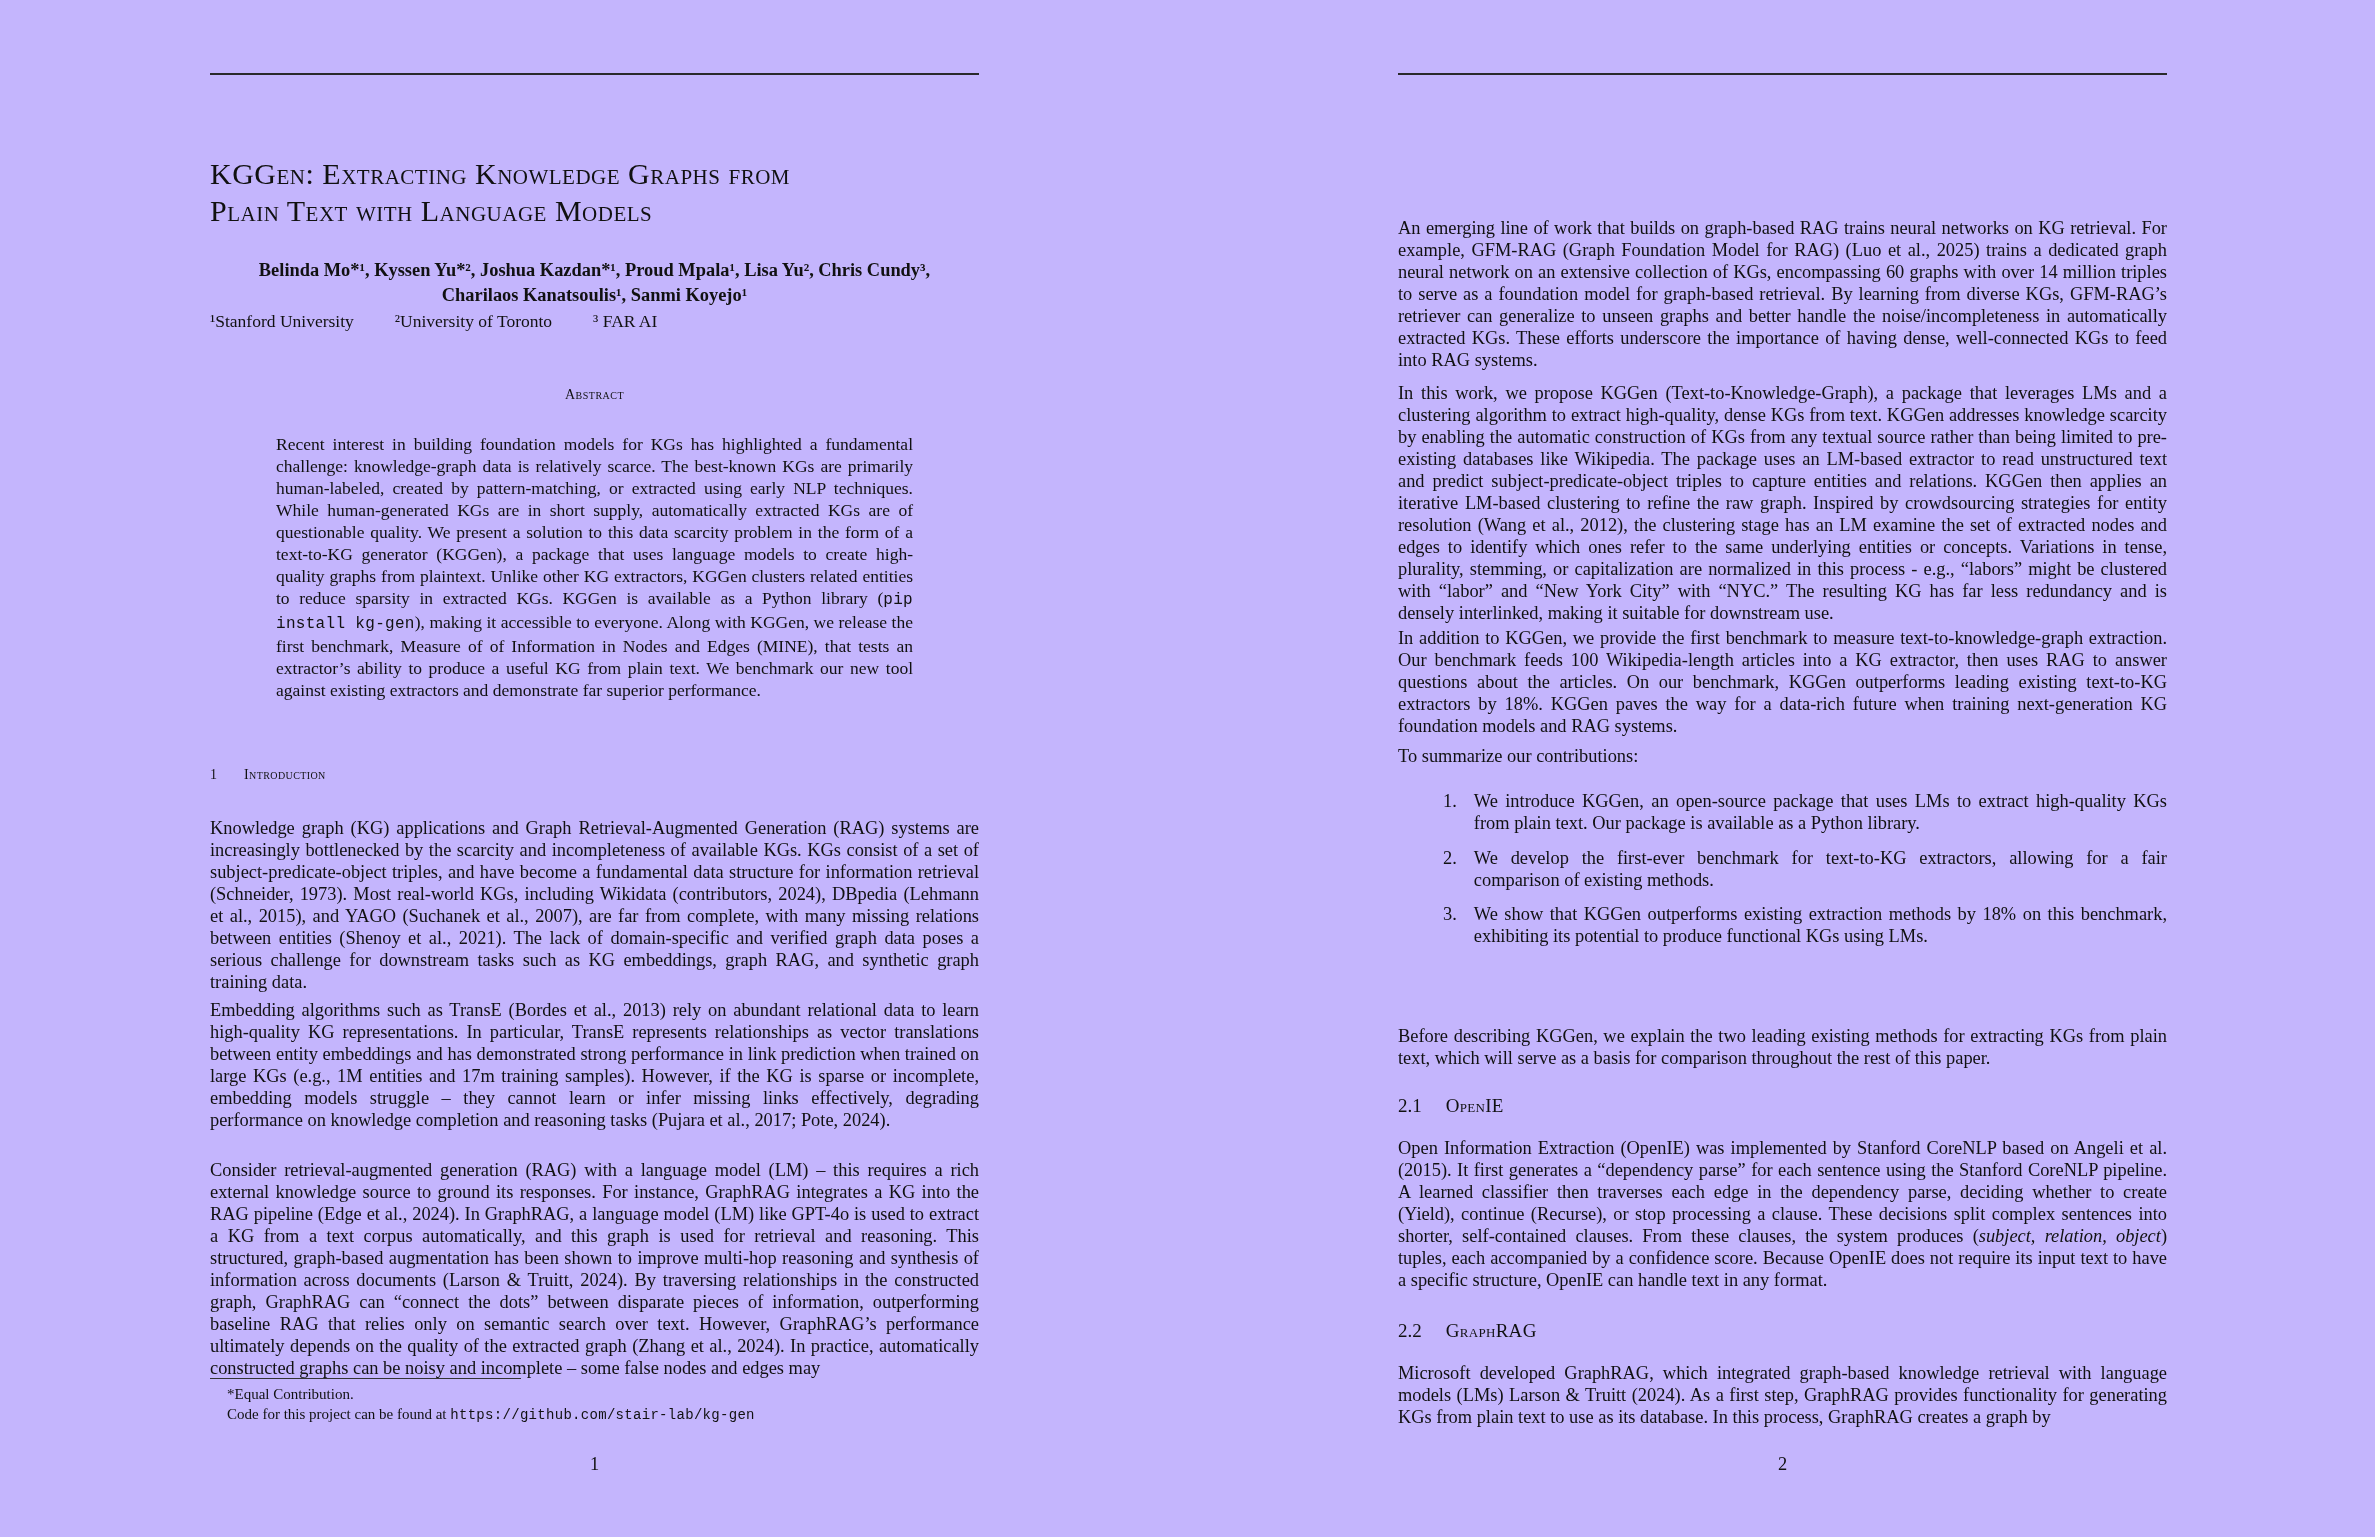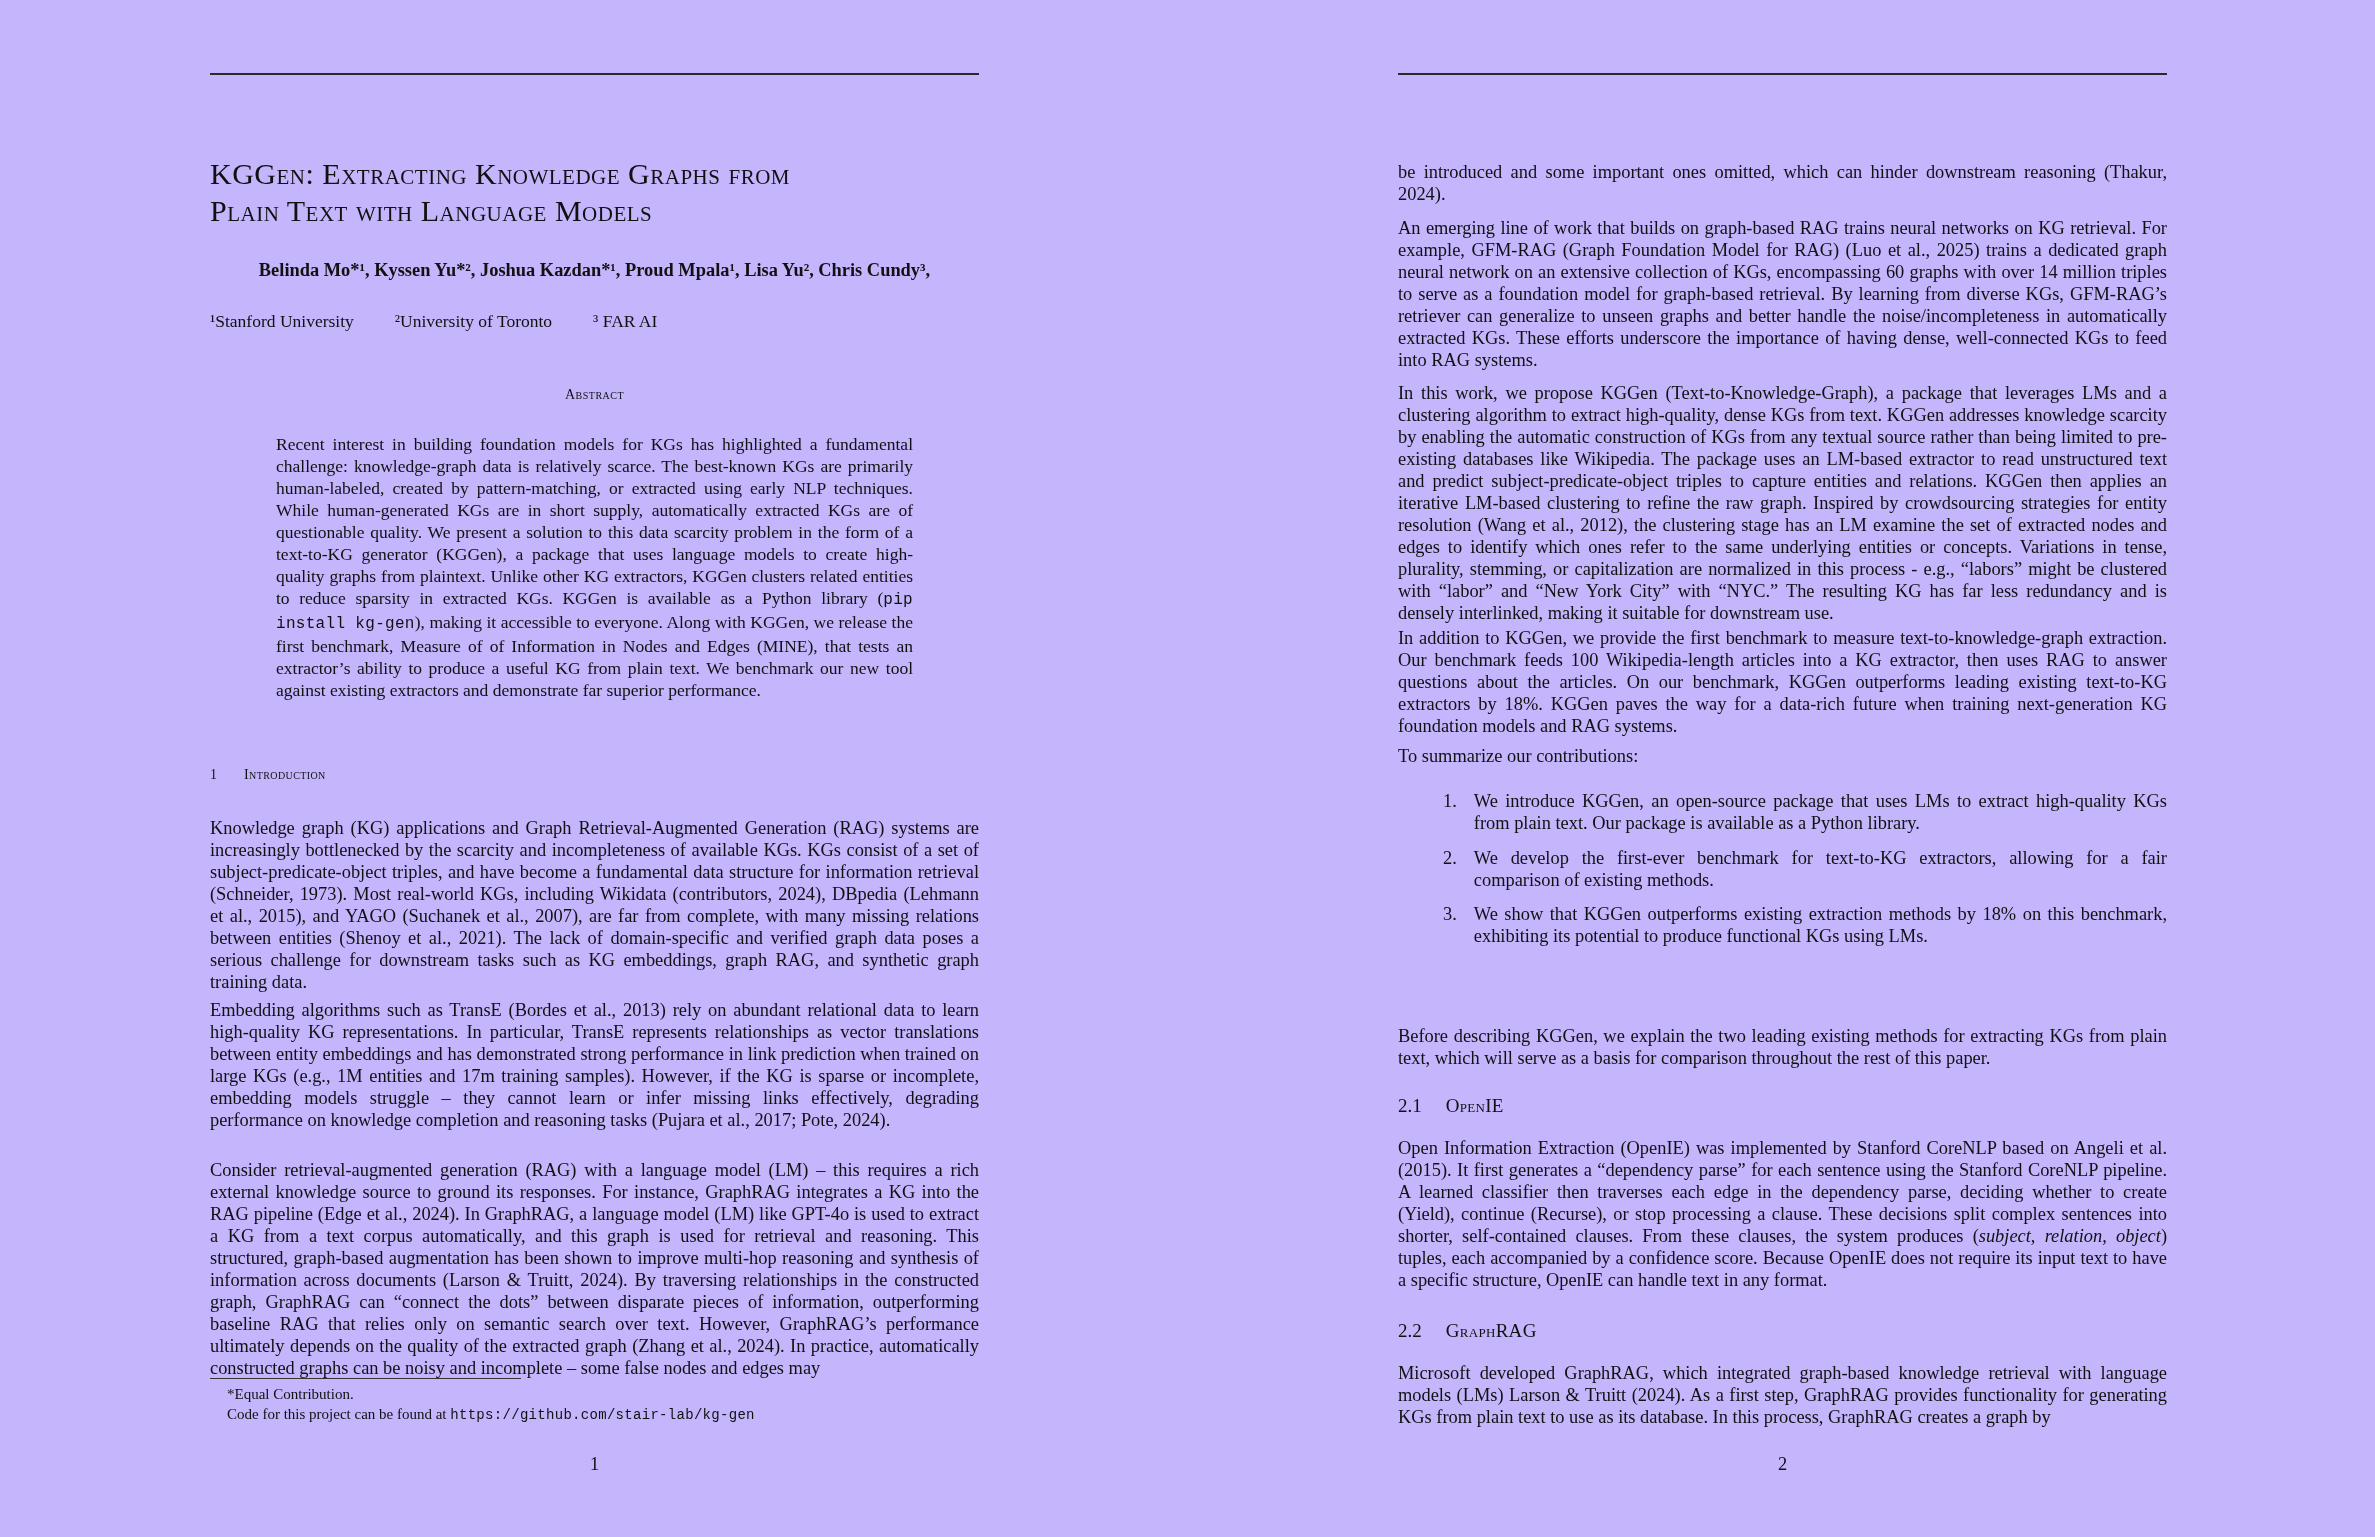--- a/index.html
+++ b/index.html
@@ -44,20 +44,21 @@
 
   <div class="page" id="page-left">
     <div class="toprule"></div>
 
     <div class="col-abs title" style="top:155px;">
       <div>KGGen: Extracting Knowledge Graphs from</div>
       <div>Plain Text with Language Models</div>
     </div>
 
     <div class="col-abs authors-line" style="top:258px;">Belinda Mo*¹, Kyssen Yu*², Joshua Kazdan*¹, Proud Mpala¹, Lisa Yu², Chris Cundy³,</div>
+    <div class="col-abs authors-line" style="top:283px;">Charilaos Kanatsoulis¹, Sanmi Koyejo¹</div>
     <div class="col-abs affil-row" style="top:311px;">
       <span>¹Stanford University</span>
       <span>²University of Toronto</span>
       <span>³ FAR AI</span>
     </div>
 
     <div class="col-abs abs-head" style="top:387px;">Abstract</div>
 
     <div class="col-abs abs-body" style="top:433px;left:276px;width:637px;"><span>Recent interest in building foundation models for KGs has highlighted a fundamental challenge: knowledge-graph data is relatively scarce. The best-known KGs are primarily human-labeled, created by pattern-matching, or extracted using early NLP techniques. While human-generated KGs are in short supply, automatically extracted KGs are of questionable quality. We present a solution to this data scarcity problem in the form of a text-to-KG generator (KGGen), a package that uses language models to create high-quality graphs from plaintext. Unlike other KG extractors, KGGen clusters related entities to reduce sparsity in extracted KGs. KGGen is available as a Python library (</span><span class="mono">pip install kg-gen</span><span>), making it accessible to everyone. Along with KGGen, we release the first benchmark, Measure of of Information in Nodes and Edges (MINE), that tests an extractor’s ability to produce a useful KG from plain text. We benchmark our new tool against existing extractors and demonstrate far superior performance.</span></div>
 
@@ -74,21 +75,20 @@
       <div>*Equal Contribution.</div>
       <div><span>Code for this project can be found at </span><span class="mono">https://github.com/stair-lab/kg-gen</span></div>
     </div>
 
     <div class="pageno">1</div>
   </div>
 
   <div class="page" id="page-right">
     <div class="toprule"></div>
 
-    <p class="col-abs body-p" style="top:161px;">be introduced and some important ones omitted, which can hinder downstream reasoning (Thakur, 2024).</p>
     <p class="col-abs body-p" style="top:217px;">An emerging line of work that builds on graph-based RAG trains neural networks on KG retrieval. For example, GFM-RAG (Graph Foundation Model for RAG) (Luo et al., 2025) trains a dedicated graph neural network on an extensive collection of KGs, encompassing 60 graphs with over 14 million triples to serve as a foundation model for graph-based retrieval. By learning from diverse KGs, GFM-RAG’s retriever can generalize to unseen graphs and better handle the noise/incompleteness in automatically extracted KGs. These efforts underscore the importance of having dense, well-connected KGs to feed into RAG systems.</p>
     <p class="col-abs body-p" style="top:382px;">In this work, we propose KGGen (Text-to-Knowledge-Graph), a package that leverages LMs and a clustering algorithm to extract high-quality, dense KGs from text. KGGen addresses knowledge scarcity by enabling the automatic construction of KGs from any textual source rather than being limited to pre-existing databases like Wikipedia. The package uses an LM-based extractor to read unstructured text and predict subject-predicate-object triples to capture entities and relations. KGGen then applies an iterative LM-based clustering to refine the raw graph. Inspired by crowdsourcing strategies for entity resolution (Wang et al., 2012), the clustering stage has an LM examine the set of extracted nodes and edges to identify which ones refer to the same underlying entities or concepts. Variations in tense, plurality, stemming, or capitalization are normalized in this process - e.g., “labors” might be clustered with “labor” and “New York City” with “NYC.” The resulting KG has far less redundancy and is densely interlinked, making it suitable for downstream use.</p>
     <p class="col-abs body-p" style="top:627px;">In addition to KGGen, we provide the first benchmark to measure text-to-knowledge-graph extraction. Our benchmark feeds 100 Wikipedia-length articles into a KG extractor, then uses RAG to answer questions about the articles. On our benchmark, KGGen outperforms leading existing text-to-KG extractors by 18%. KGGen paves the way for a data-rich future when training next-generation KG foundation models and RAG systems.</p>
     <p class="col-abs body-p" style="top:745px;">To summarize our contributions:</p>
 
     <div class="col-abs" style="top:790px;">
       <div class="list-row">
         <span class="list-num">1.</span>
         <span class="list-text">We introduce KGGen, an open-source package that uses LMs to extract high-quality KGs from plain text. Our package is available as a Python library.</span>
       </div>

